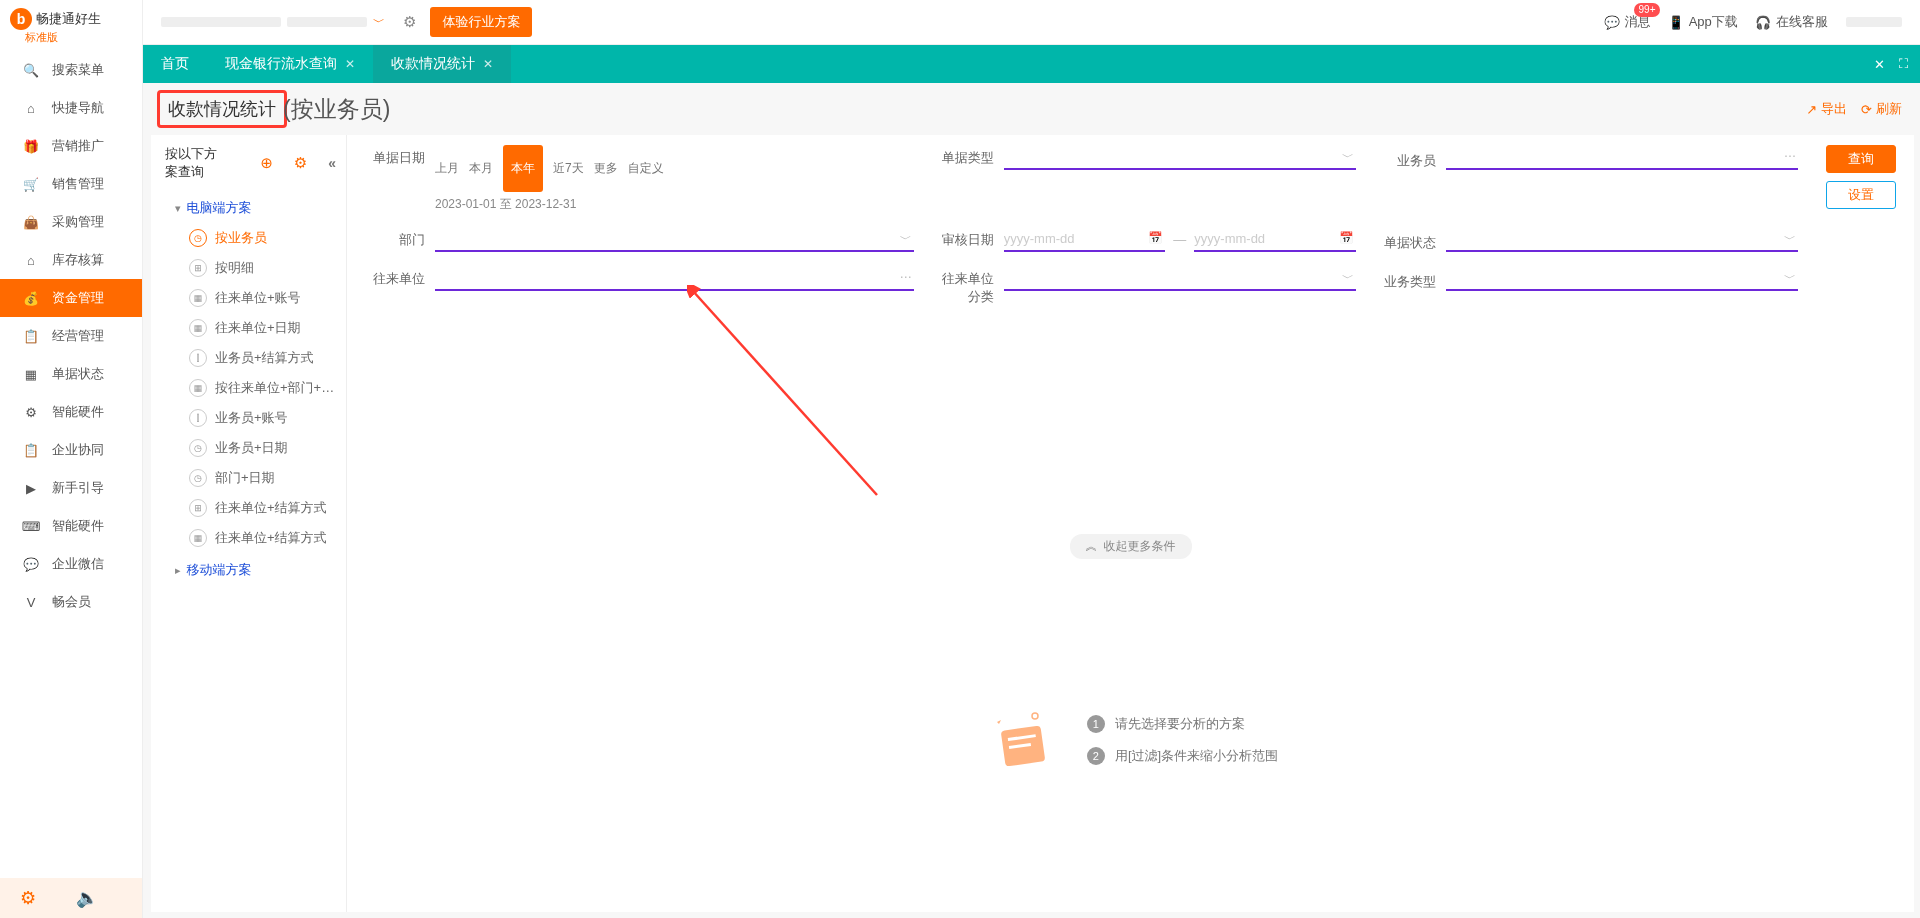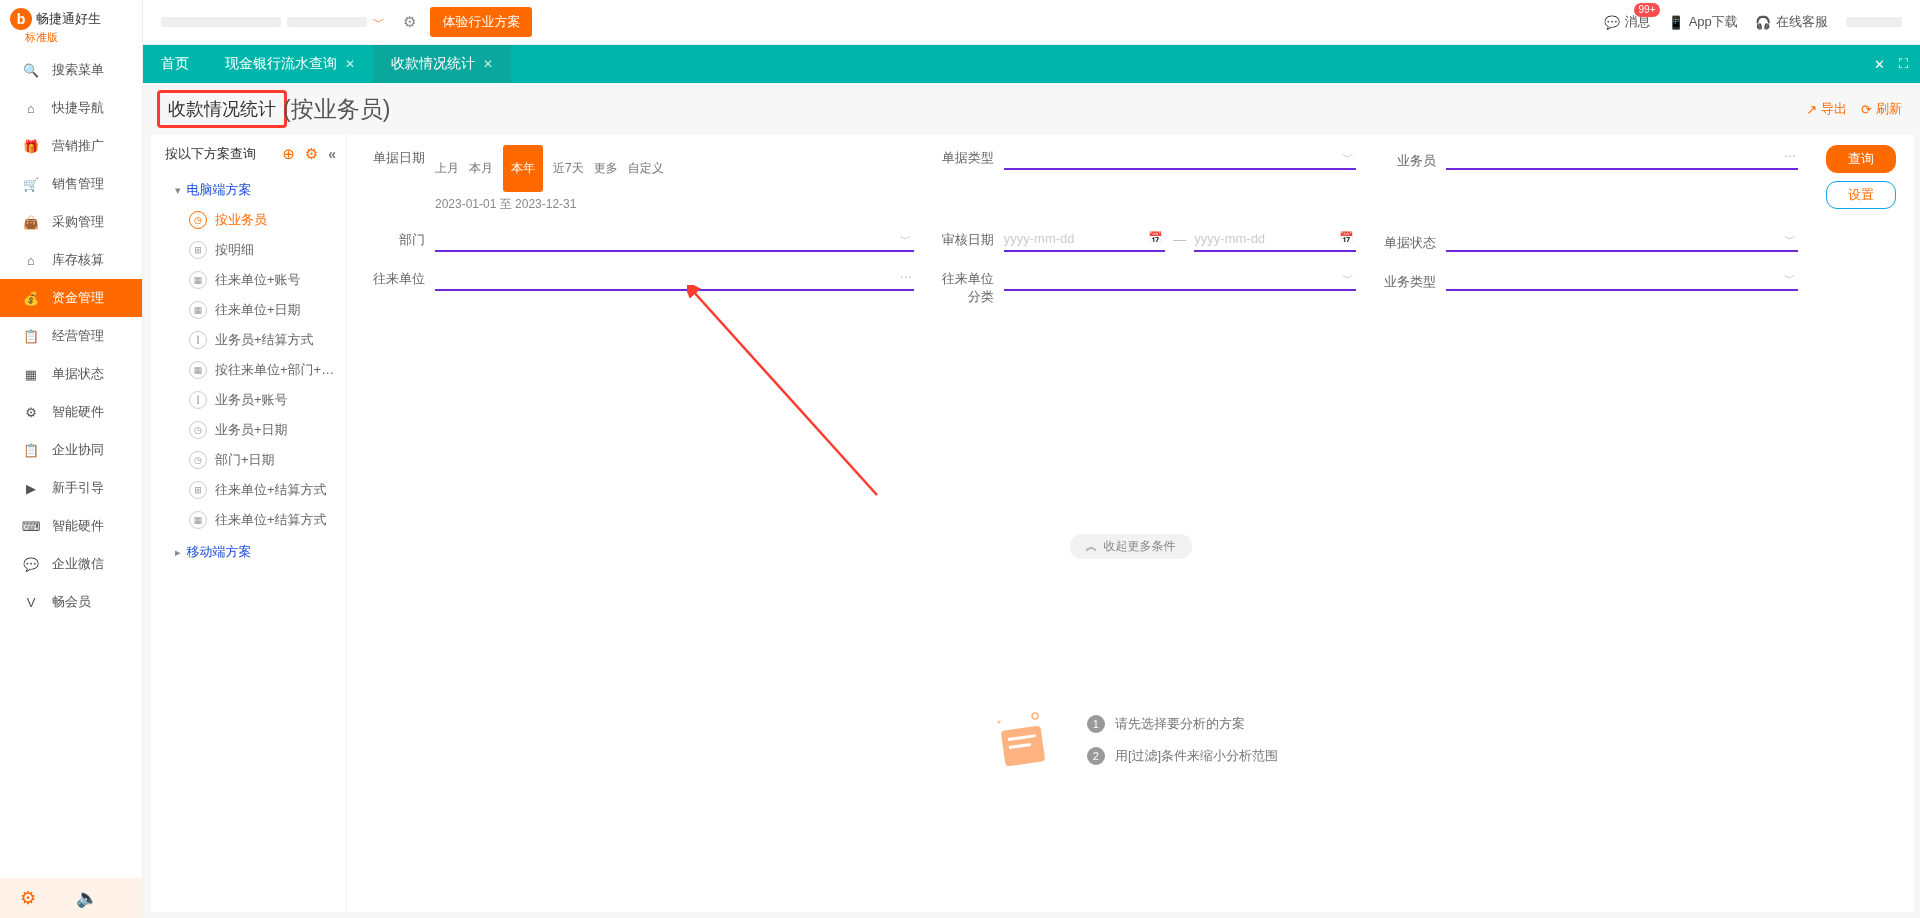--- a/index.html
+++ b/index.html
@@ -32,21 +32,21 @@
     .tabs-actions { margin-left: auto; display: flex; align-items: center; gap: 14px; padding-right: 12px; color: #fff; }
     .content { flex: 1; display: flex; flex-direction: column; overflow: hidden; }
     .page-header { height: 52px; display: flex; align-items: center; padding: 0 18px; }
     .page-title-box { border: 3px solid #ff3b30; padding: 4px 8px; border-radius: 4px; margin-left: -4px; }
     .page-title { font-size: 18px; color: #333; }
     .page-title-sub { font-size: 23px; color: #555; margin-left: -4px; }
     .page-actions { margin-left: auto; display: flex; gap: 14px; align-items: center; color: #ff6a00; font-size: 13px; }
     .page-actions .act { display: flex; align-items: center; gap: 4px; cursor: pointer; }
     .body-row { flex: 1; display: flex; overflow: hidden; }
     .scheme-panel { width: 196px; background: #fff; display: flex; flex-direction: column; border-right: 1px solid #eee; margin-left: 8px; margin-bottom: 6px; }
-    .scheme-header { display: flex; align-items: center; padding: 10px 10px 10px 14px; font-size: 13px; gap: 10px; }
+    .scheme-header { display: flex; align-items: center; padding: 10px 10px 10px 14px; font-size: 13px; gap: 21px; }
     .scheme-header .sp { flex: 1; }
     .scheme-header .ib { color: #ff6a00; cursor: pointer; font-size: 15px; }
     .scheme-header .col { color: #777; cursor: pointer; font-weight: bold; font-size: 14px; }
     .scheme-group { padding: 8px 12px 6px 24px; color: #1d4ed8; display: flex; align-items: center; gap: 6px; cursor: pointer; font-size: 13px; }
     .scheme-group::before { content: "▸"; font-size: 11px; color: #888; }
     .scheme-group.open::before { content: "▾"; }
     .scheme-item { padding: 6px 10px 6px 38px; display: flex; align-items: center; gap: 8px; color: #666; cursor: pointer; font-size: 13px; }
     .scheme-item.active { color: #ff6a00; }
     .scheme-item .si { width: 18px; height: 18px; border-radius: 50%; border: 1px solid #ccc; display: flex; align-items: center; justify-content: center; font-size: 9px; color: #999; flex-shrink: 0; }
     .scheme-item.active .si { border-color: #ff6a00; color: #ff6a00; }
@@ -61,21 +61,21 @@
     .date-opts { display: flex; gap: 10px; align-items: center; font-size: 12px; color: #777; flex-wrap: nowrap; }
     .date-opt { cursor: pointer; white-space: nowrap; }
     .date-opt.active { background: #ff6a00; color: #fff; padding: 15px 8px; border-radius: 3px; }
     .date-range { font-size: 12px; color: #888; margin-top: 4px; }
     .inp { width: 100%; border: none; border-bottom: 2px solid #6d28d9; padding: 4px 24px 4px 0; font-size: 13px; background: transparent; outline: none; color: #333; }
     .inp::placeholder { color: #ccc; }
     .inp-wrap { position: relative; }
     .inp-icon { position: absolute; right: 2px; top: 4px; color: #bbb; font-size: 12px; }
     .inp-icon.cal { color: #ff6a00; }
     .btn-col { width: 70px; display: flex; flex-direction: column; gap: 8px; margin-left: 8px; }
-    .btn-sm { padding: 4px 8px; font-size: 13px; border-radius: 11px; cursor: pointer; text-align: center; }
+    .btn-sm { padding: 4px 8px; font-size: 13px; border-radius: 3px; cursor: pointer; text-align: center; }
     .btn-sm.primary { background: #ff6a00; color: #fff; border: 1px solid #ff6a00; }
     .btn-sm.plain { background: #fff; color: #ff6a00; border: 1px solid #0ea5e9; }
     .date-split { color: #bbb; padding: 0 6px; }
     .date-pair { display: flex; align-items: center; gap: 2px; }
     .date-pair .inp-wrap { flex: 1; min-width: 0; }
     .collapse-btn { margin: 4px auto 8px; padding: 4px 16px; border-radius: 12px; background: #f2f2f2; color: #888; font-size: 12px; display: flex; align-items: center; gap: 6px; cursor: pointer; width: max-content; }
     .hint-area { flex: 1; display: flex; align-items: center; justify-content: center; position: relative; background: #fff; }
     .hint-box { display: flex; gap: 24px; align-items: center; }
     .hint-img { width: 80px; height: 80px; position: relative; }
     .hint-steps { display: flex; flex-direction: column; gap: 14px; }

